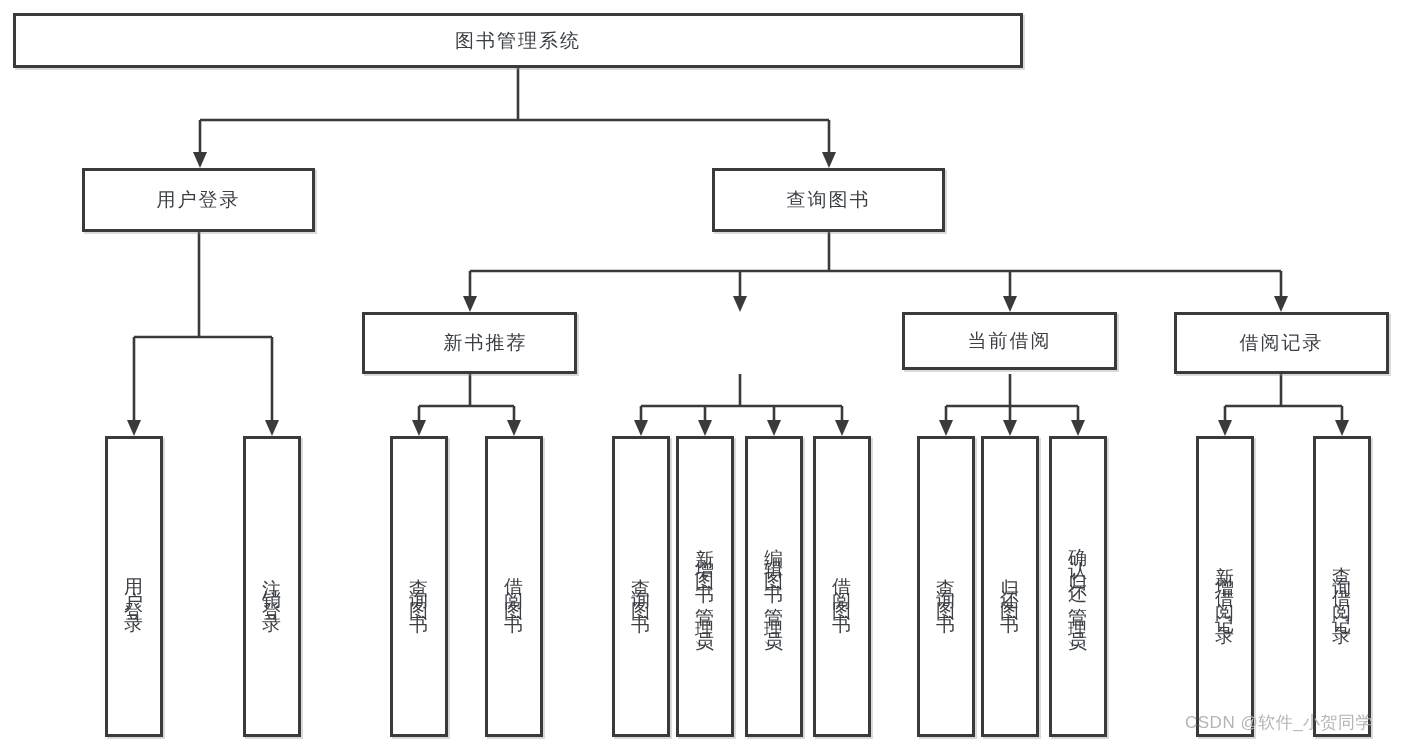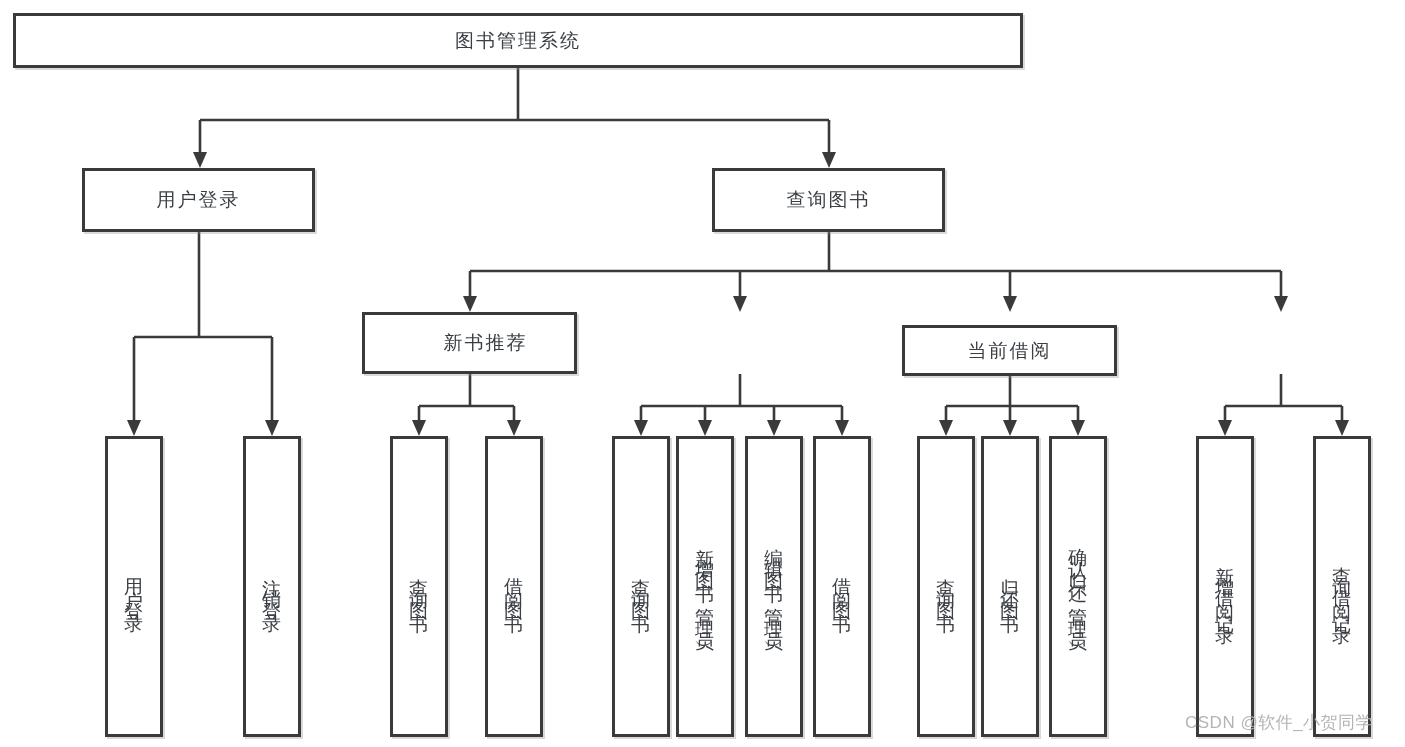--- a/index.html
+++ b/index.html
@@ -46,21 +46,21 @@
     white-space: nowrap;
   }
   
   .n-root   { left: 13px;  top: 13px;  width: 1010px; height: 55px; }
   
   .n-login  { left: 82px;  top: 168px; width: 233px;  height: 64px; }
   .n-mgmt   { left: 712px; top: 168px; width: 233px;  height: 64px; }
   
   .n-newbook { left: 362px;  top: 312px; width: 215px; height: 62px; padding-left: 32px; }
   .n-borrow  { left: 632px;  top: 312px; width: 215px; height: 62px; }
-  .n-current { left: 902px;  top: 325px; width: 215px; height: 51px; }
+  .n-current { left: 902px;  top: 312px; width: 215px; height: 58px; }
   .n-records { left: 1174px; top: 312px; width: 215px; height: 62px; }
   
   .leaf { top: 436px; width: 58px; height: 301px; }
   .n-l1  { left: 105px; }
   .n-l2  { left: 243px; }
   .n-l3  { left: 390px; }
   .n-l4  { left: 485px; }
   .n-l5  { left: 612px; }
   .n-l6  { left: 676px; }
   .n-l7  { left: 745px; }
@@ -140,20 +140,23 @@
   <div class="node n-mgmt">
     <span class="hlabel">查询图书</span>
   </div>
 
   <div class="node n-newbook">
     <span class="hlabel">新书推荐</span>
   </div>
   <div class="node n-current">
     <span class="hlabel">当前借阅</span>
   </div>
+  <div class="node n-records">
+    <span class="hlabel">借阅记录</span>
+  </div>
 
   <div class="node leaf n-l1">
     <span class="vlabel">用户登录</span>
   </div>
   <div class="node leaf n-l2">
     <span class="vlabel">注销登录</span>
   </div>
 
   <div class="node leaf n-l3">
     <span class="vlabel">查询图书</span>

